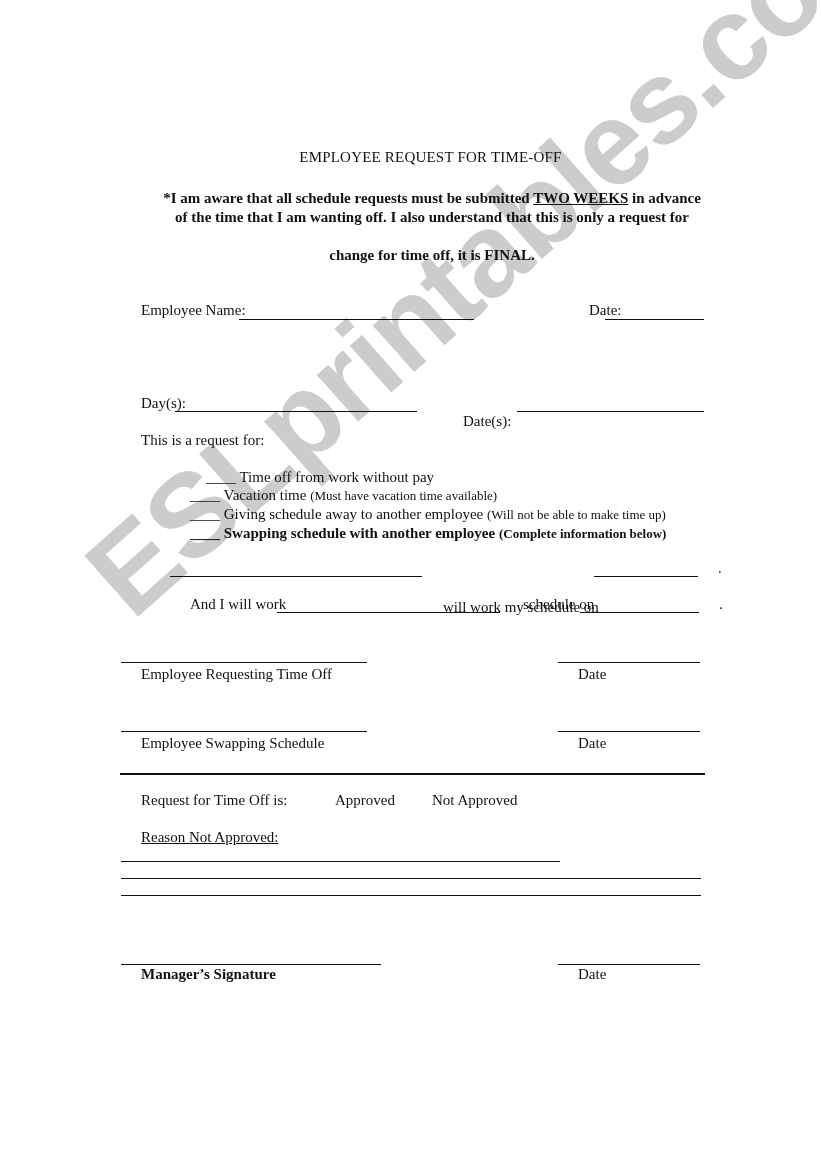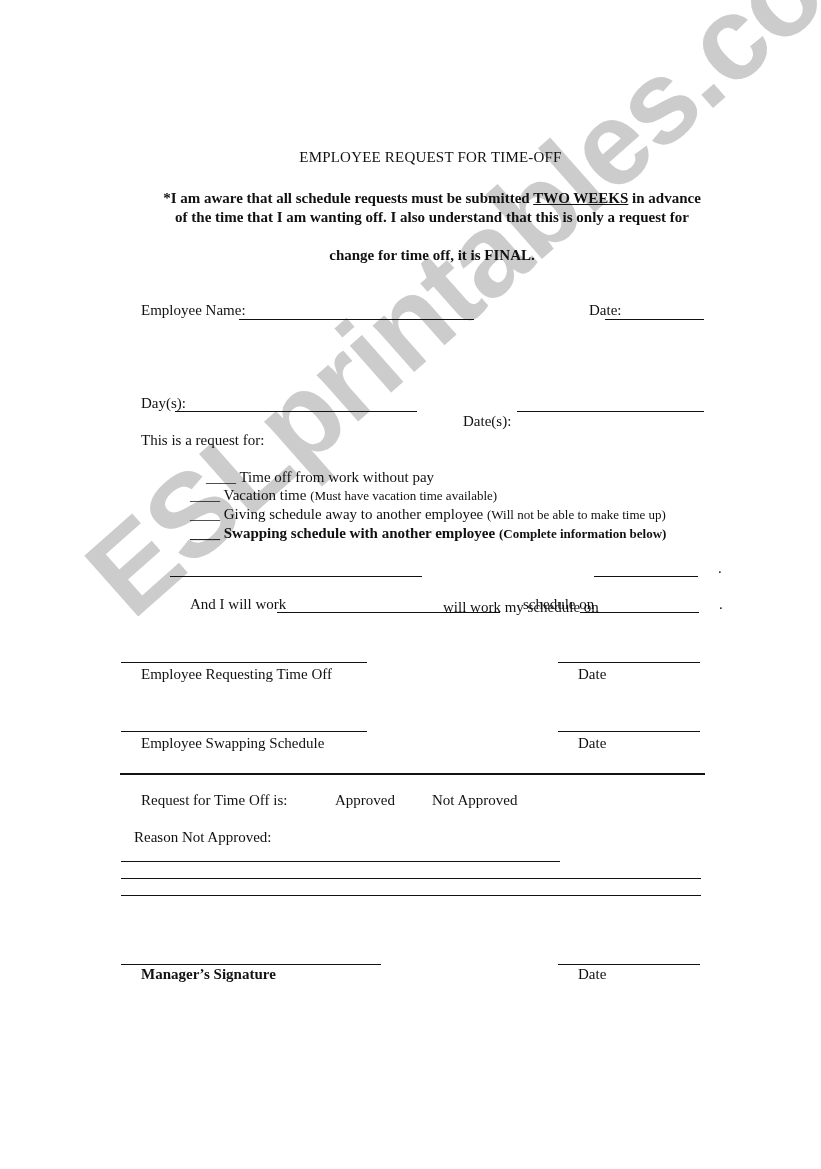--- a/index.html
+++ b/index.html
@@ -89,21 +89,21 @@
   <div class="abs t15" style="left:121px; top:735px;">Employee Swapping Schedule</div>
   <div class="line" style="left:558px; top:731px; width:142px;"></div>
   <div class="abs t15" style="left:558px; top:735px;">Date</div>
 
   <div class="line" style="left:120px; top:773px; width:585px; border-top-width:2px;"></div>
 
   <div class="abs t15" style="left:121px; top:792px;">Request for Time Off is:</div>
   <div class="abs t15" style="left:315px; top:792px;">Approved</div>
   <div class="abs t15" style="left:412px; top:792px;">Not Approved</div>
 
-  <div class="abs t15" style="left:114px; top:829px;">Reason Not Approved:</div>
+  <div class="abs t15" style="left:121px; top:829px;text-decoration:underline;">Reason Not Approved:</div>
   <div class="line" style="left:121px; top:861px; width:439px;"></div>
   <div class="line" style="left:121px; top:878px; width:580px;"></div>
   <div class="line" style="left:121px; top:895px; width:580px;"></div>
 
   <div class="line" style="left:121px; top:964px; width:260px;"></div>
   <div class="abs t15" style="left:121px; top:966px;font-weight:bold;">Manager’s Signature</div>
   <div class="line" style="left:558px; top:964px; width:142px;"></div>
   <div class="abs t15" style="left:558px; top:966px;">Date</div>
 
 </div>

